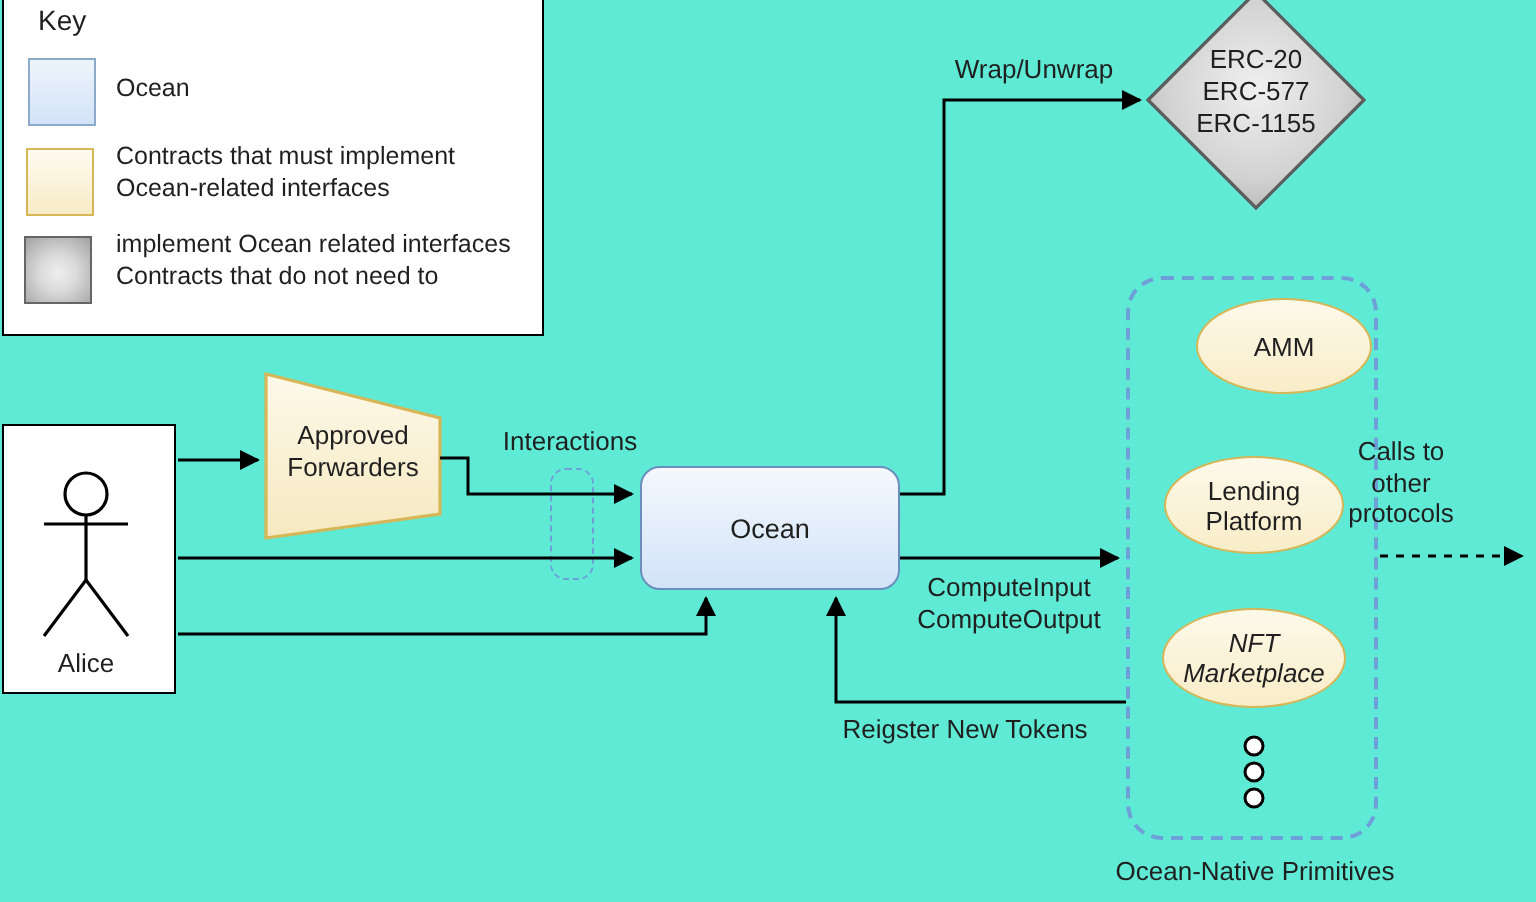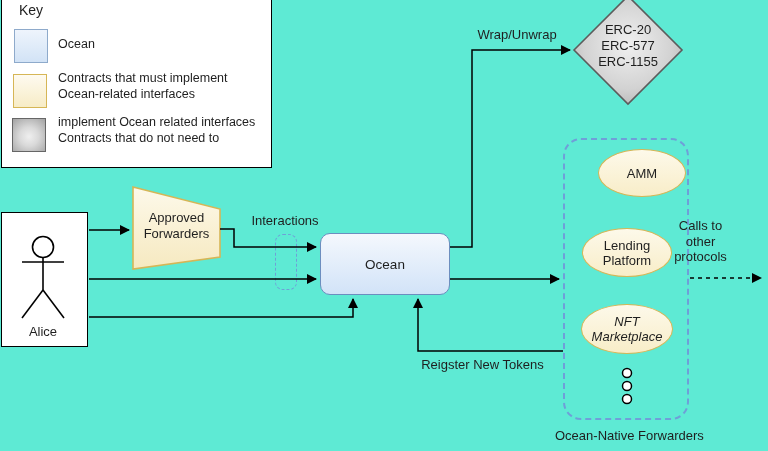--- a/index.html
+++ b/index.html
@@ -66,21 +66,21 @@
   <div class="abs prim-container"></div>
   <div class="ellipse" style="left:598px;top:149px;width:88px;height:48px;">
     <span>AMM</span>
   </div>
   <div class="ellipse" style="left:582px;top:228px;width:90px;height:49px;">
     <span style="width:70px;">Lending Platform</span>
   </div>
   <div class="ellipse" style="left:581px;top:304px;width:92px;height:50px;font-style:italic;">
     <span style="width:82px;">NFT Marketplace</span>
   </div>
-  <div class="lbl" style="left:555px;top:428px;width:145px;">Ocean-Native Forwarders</div>
+  <div class="lbl" style="left:555px;top:428px;width:145px;">Ocean-Native Primitives</div>
 
   <svg class="layer" viewBox="0 0 768 451">
     <defs>
       <marker id="arrow" markerWidth="10" markerHeight="10" refX="9" refY="5" orient="auto" markerUnits="userSpaceOnUse">
         <path d="M0,0 L10,5 L0,10 Z" fill="#000"></path>
       </marker>
       <linearGradient id="gradYellow" x1="0" y1="0" x2="0" y2="1">
         <stop offset="0" stop-color="#fdf9ea"></stop>
           <stop offset="1" stop-color="#f6e9c0"></stop>
       </linearGradient>
@@ -126,20 +126,24 @@
   <div class="lbl" style="left:578px;top:22px;width:100px;line-height:16px;">
     <div>ERC-20</div>
     <div>ERC-577</div>
     <div>ERC-1155</div>
   </div>
 
   <div class="lbl" style="left:472px;top:27px;width:90px;">Wrap/Unwrap</div>
 
   <div class="lbl" style="left:250px;top:213px;width:70px;">Interactions</div>
 
+  <div class="lbl" style="left:452px;top:286px;width:105px;line-height:16px;">
+    <div>ComputeInput</div>
+    <div>ComputeOutput</div>
+  </div>
 
 
   <div class="lbl" style="left:415px;top:357px;width:135px;">Reigster New Tokens</div>
 
   <div class="lbl" style="left:668px;top:218px;width:65px;">
     <div>Calls to</div>
     <div>other</div>
     <div>protocols</div>
   </div>
 

